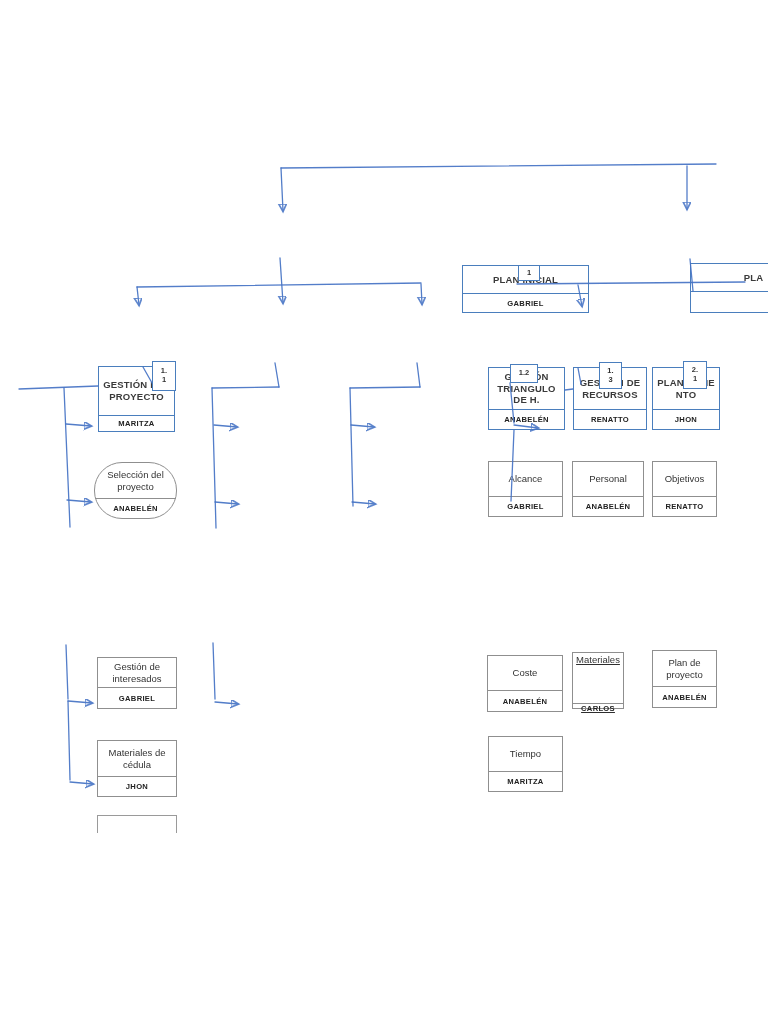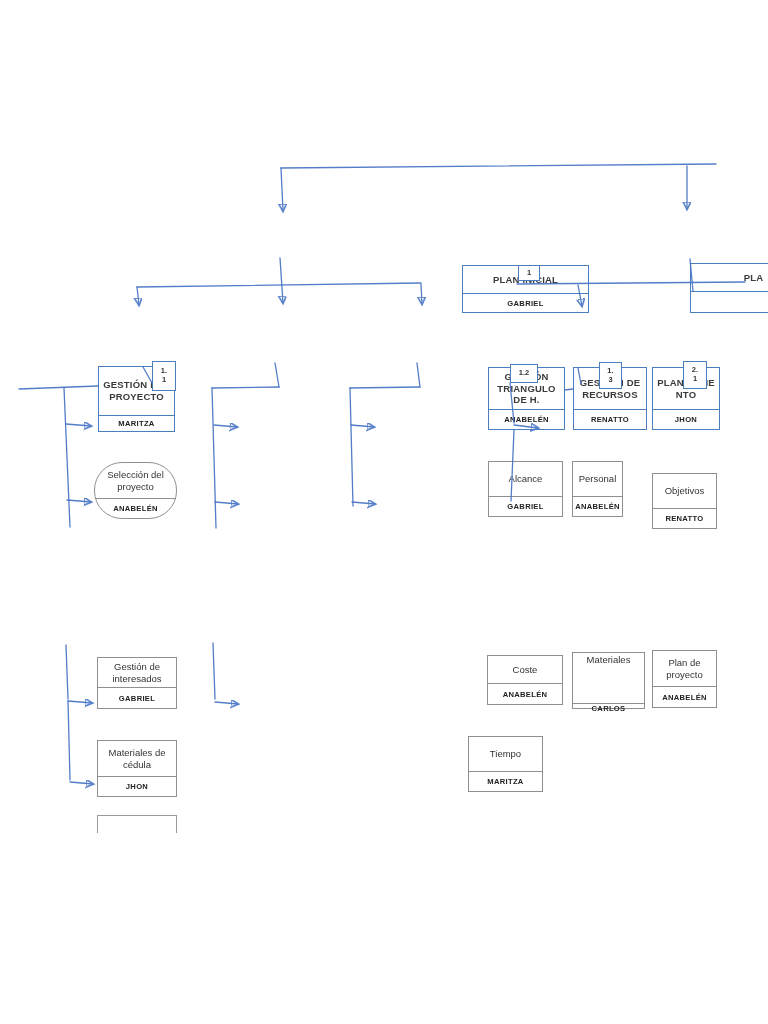--- a/index.html
+++ b/index.html
@@ -144,43 +144,43 @@
     <div class="owner" style="height:19px;">JHON</div>
   </div>
 
   <div class="partial" style="left:97px;top:815px;width:80px;height:18px;"></div>
 
   <div class="node gray" style="left:488px;top:461px;width:75px;height:56px;">
     <div class="title">Alcance</div>
     <div class="owner" style="height:19px;">GABRIEL</div>
   </div>
 
-  <div class="node gray" style="left:572px;top:461px;width:51px;height:56px;">
+  <div class="node gray" style="left:572px;top:461px;width:72px;height:56px;">
     <div class="title">Personal</div>
     <div class="owner" style="height:19px;">ANABELÉN</div>
   </div>
 
-  <div class="node gray" style="left:652px;top:461px;width:65px;height:56px;margin-top:12px;">
+  <div class="node gray" style="left:652px;top:461px;width:65px;height:56px;">
     <div class="title">Objetivos</div>
     <div class="owner" style="height:19px;">RENATTO</div>
   </div>
 
-  <div class="node gray" style="left:487px;top:655px;width:76px;height:50px;">
+  <div class="node gray" style="left:487px;top:655px;width:76px;height:57px;">
     <div class="title">Coste</div>
     <div class="owner" style="height:20px;">ANABELÉN</div>
   </div>
 
-  <div class="node gray" style="left:572px;top:652px;width:73px;height:57px;">
+  <div class="node gray" style="left:572px;top:652px;width:52px;height:57px;text-decoration:underline;">
     <div class="title">Materiales</div>
     <div class="owner" style="height:20px;margin-top:36px;">CARLOS</div>
   </div>
 
   <div class="node gray" style="left:652px;top:650px;width:65px;height:58px;">
     <div class="title">Plan de proyecto</div>
     <div class="owner" style="height:20px;">ANABELÉN</div>
   </div>
 
-  <div class="node gray" style="left:468px;top:736px;width:75px;height:56px;">
+  <div class="node gray" style="left:488px;top:736px;width:75px;height:56px;">
     <div class="title">Tiempo</div>
     <div class="owner" style="height:19px;">MARITZA</div>
   </div>
 
 </div>
 
 </body></html>

